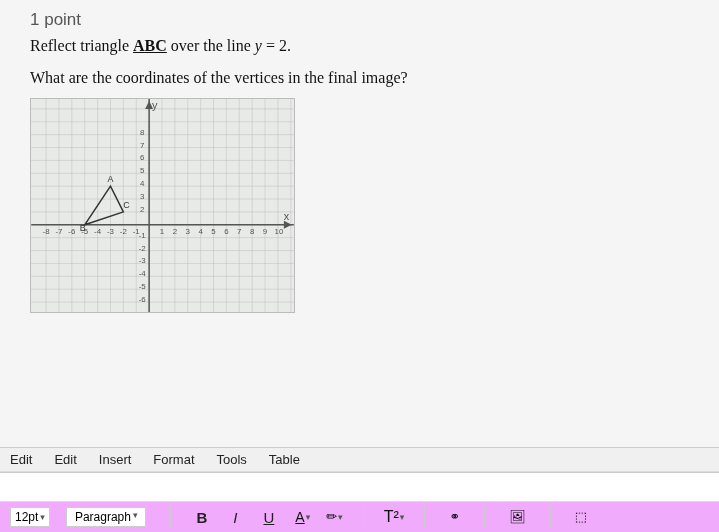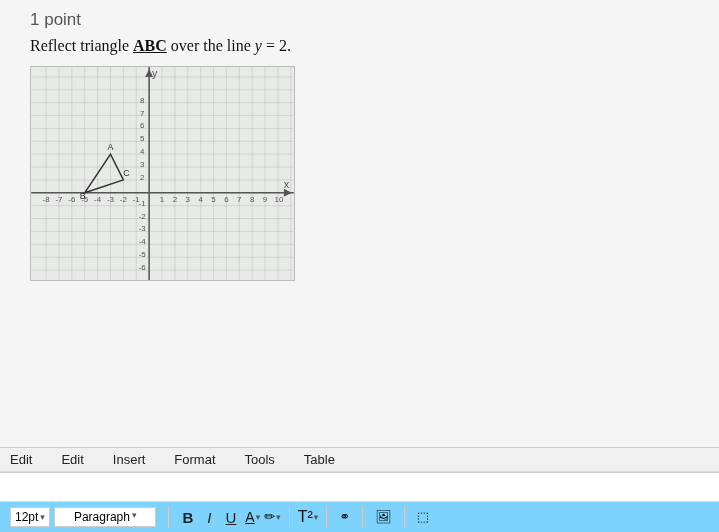--- a/index.html
+++ b/index.html
@@ -59,38 +59,38 @@
       left: 0;
       right: 0;
       background: #f0f0f0;
       border-top: 1px solid #ccc;
     }
 
     .menu-bar {
       display: flex;
       align-items: center;
       padding: 4px 10px;
-      gap: 29px;
+      gap: 22px;
       border-bottom: 1px solid #ddd;
       background: #f0f0f0;
     }
 
     .menu-item {
       font-size: 13px;
       color: #222;
       font-family: Arial, sans-serif;
       cursor: pointer;
     }
 
     .format-toolbar {
       display: flex;
       align-items: center;
       padding: 4px 10px;
-      gap: 4px;
-      background: #7dd3fc;
+      gap: 16px;
+      background: #f0abfc;
       border-top: 1px solid #ddd;
     }
 
     .font-size-select {
       font-size: 12px;
       font-family: Arial, sans-serif;
       display: flex;
       align-items: center;
       gap: 2px;
       padding: 2px 4px;
@@ -98,21 +98,21 @@
       background: #fff;
       cursor: pointer;
     }
 
     .paragraph-select {
       font-size: 12px;
       font-family: Arial, sans-serif;
       display: flex;
       align-items: flex-start;
       gap: 2px;
-      padding: 2px 19px;
+      padding: 2px 8px;
       border: 1px solid #ccc;
       background: #fff;
       cursor: pointer;
       margin-right: 4px;
     }
 
     .toolbar-divider {
       width: 1px;
       height: 22px;
       background: #ccc;
@@ -191,20 +191,23 @@
 
 <div class="main-content">
 
   <div class="points-badge">1 point</div>
 
   <div class="question-text">
     Reflect triangle <strong>ABC</strong> over the line <em>y</em> = 2.
   </div>
 
 
+  <div class="question-text">
+    What are the coordinates of the vertices in the final image?
+  </div>
 
   <div class="graph-container">
     <svg class="graph-grid" viewBox="0 0 265 215" xmlns="http://www.w3.org/2000/svg">
 
       <rect width="265" height="215" fill="#e8eae8"></rect>
 
       <g stroke="#bbb" stroke-width="0.5">
         <line x1="15" y1="0" x2="15" y2="215"></line>
         <line x1="28" y1="0" x2="28" y2="215"></line>
         <line x1="41" y1="0" x2="41" y2="215"></line>

